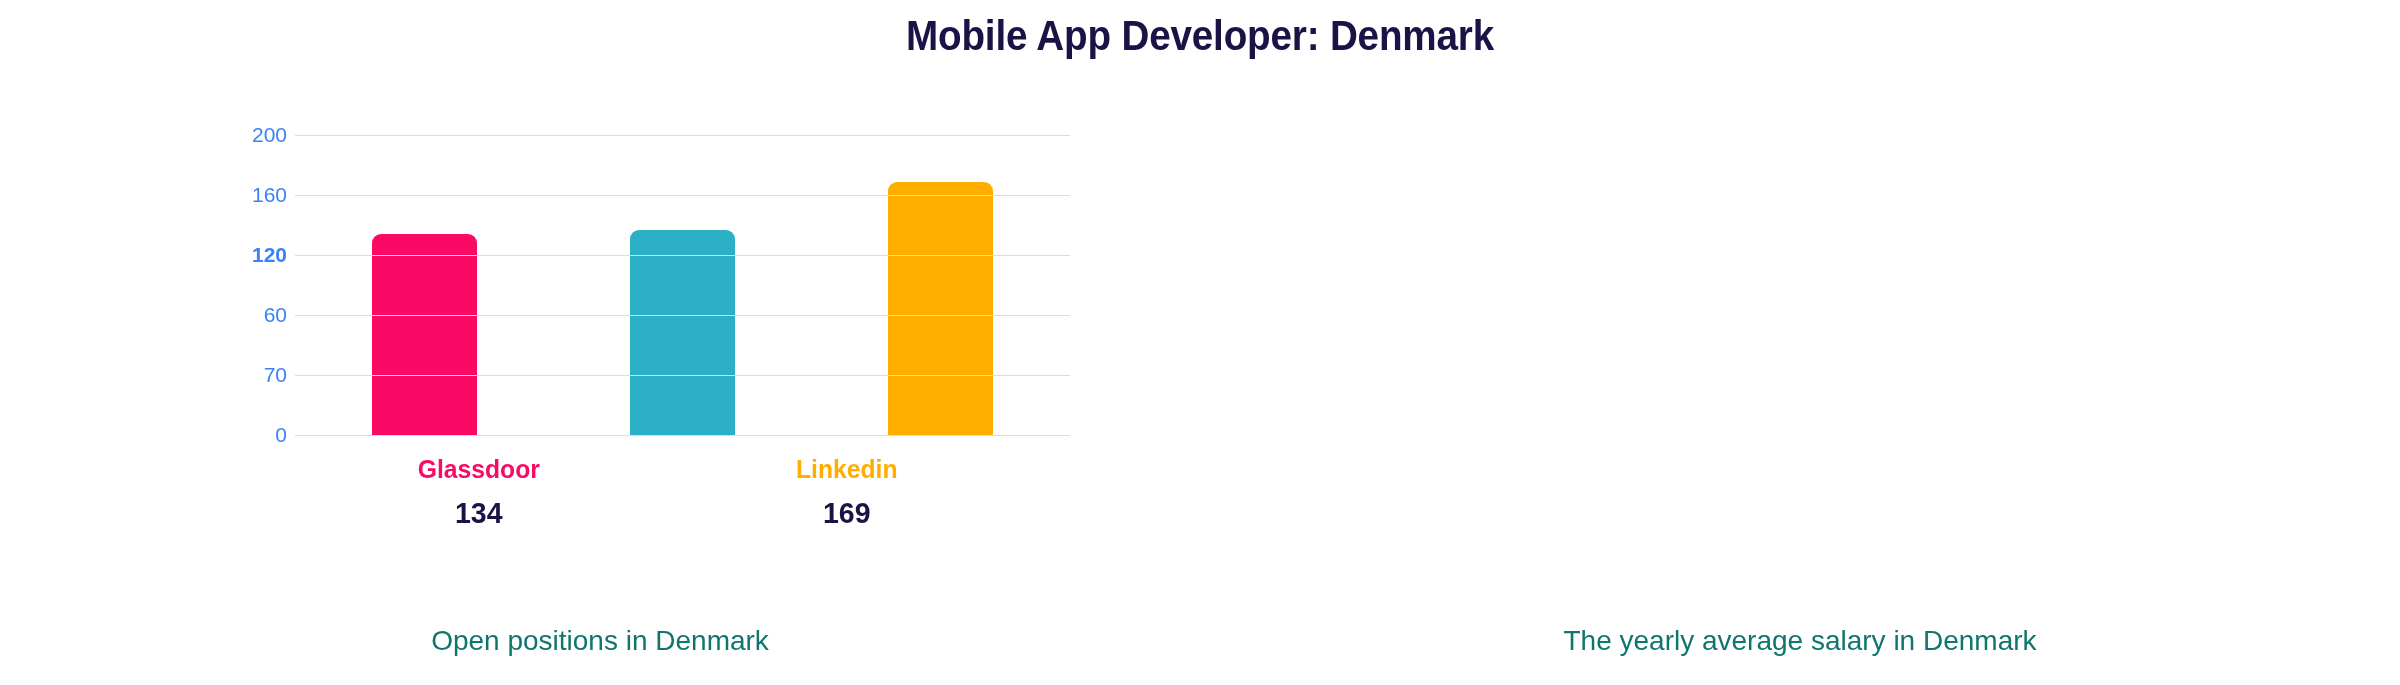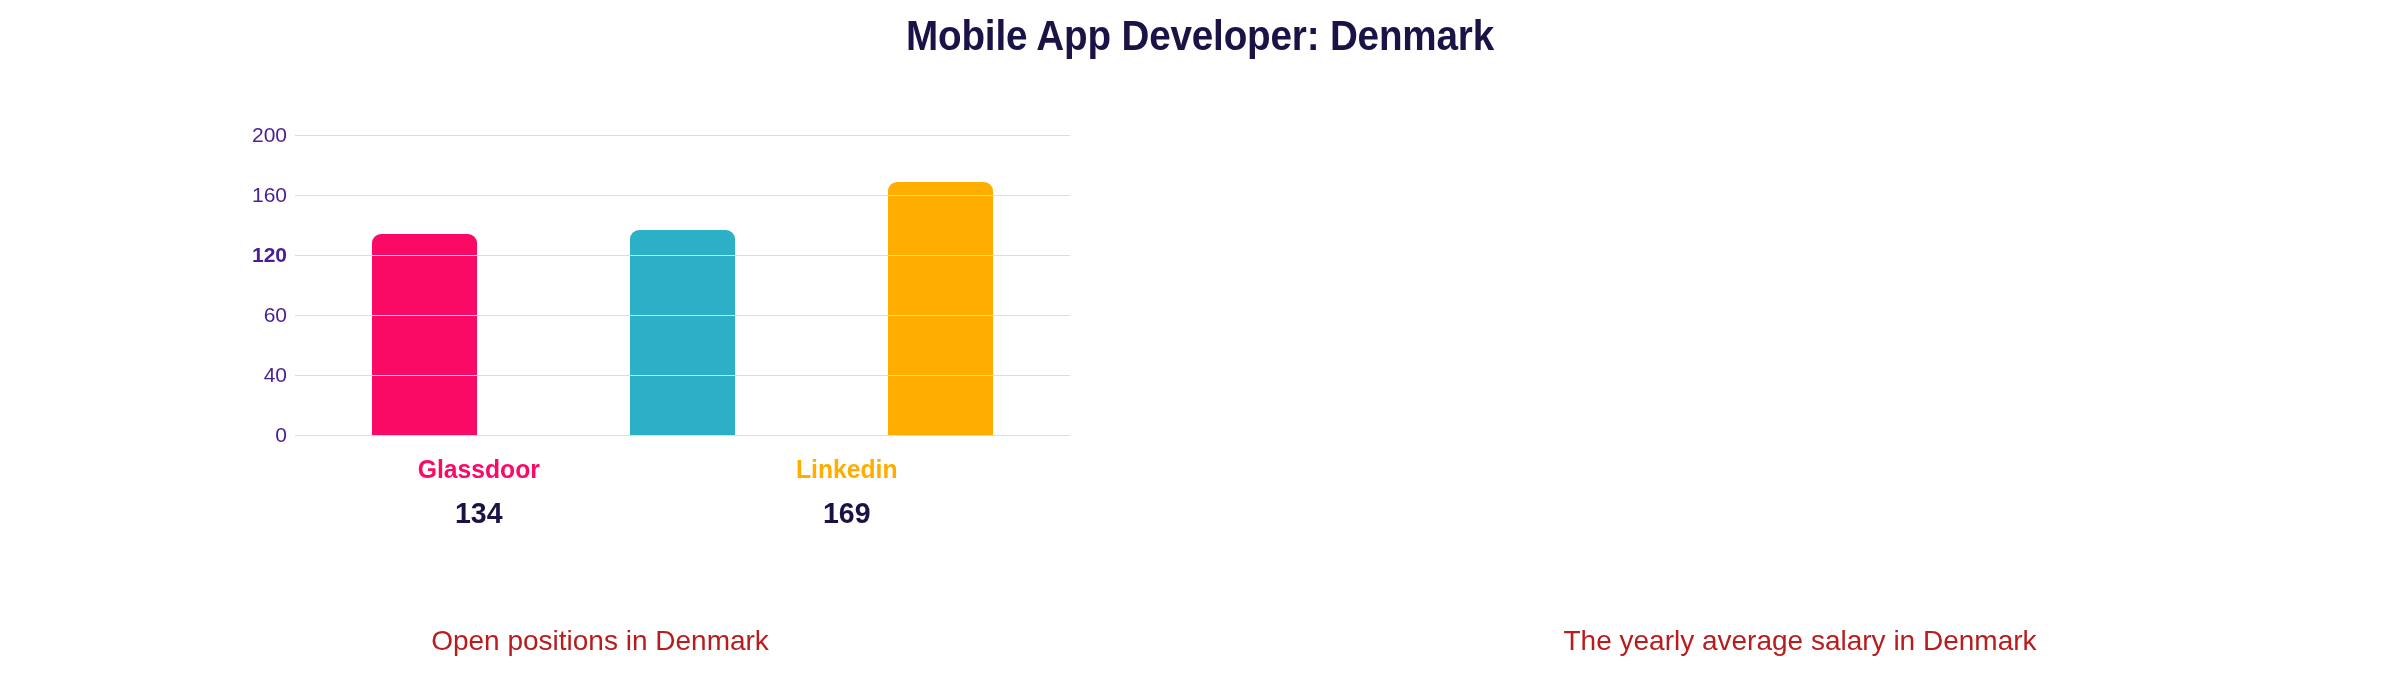--- a/index.html
+++ b/index.html
@@ -61,21 +61,21 @@
     height: 300px;
     width: 120px;
   }
   .panel-left  .axis-labels { left: 0px; }
 
   .tick {
     position: absolute;
     right: 8px;
     transform: translateY(-50%);
     font-size: 21px;
-    color: #4c1d95;
+    color: #3b82f6;
     white-space: nowrap;
     text-align: right;
     font-family: "Liberation Sans", sans-serif;
   }
 
   .grid {
     position: absolute;
     top: 0;
     height: 300px;
   }
@@ -142,37 +142,37 @@
   }
 
   
   .caption {
     position: absolute;
     top: 625px;
     width: 1200px;
     left: 0;
     text-align: center;
     font-size: 28px;
-    color: #b91c1c;
+    color: #0f766e;
     font-family: "Liberation Sans", sans-serif;
     white-space: nowrap;
   }
 </style>
 </head>
 <body>
 
 <div class="page-title">Mobile App Developer: Denmark</div>
 
 <div class="panels">
 
   <div class="panel panel-left">
     <div class="plot-wrap">
       <div class="axis-labels" id="yaxis-0">
           <div class="tick" style="top: 300px;">0</div>
-          <div class="tick" style="top: 240px;">40</div>
+          <div class="tick" style="top: 240px;">70</div>
           <div class="tick" style="top: 180px;">60</div>
           <div class="tick" style="top: 120px; font-weight: bold;">120</div>
           <div class="tick" style="top: 60px;">160</div>
           <div class="tick" style="top: 0px;">200</div>
         </div>
       <div class="grid" id="grid-0">
         <div class="bars" id="bars-0">
             <div class="bar-slot">
               <div class="bar" style="height: 201px; background: rgb(250, 10, 100);"></div>
             </div>

